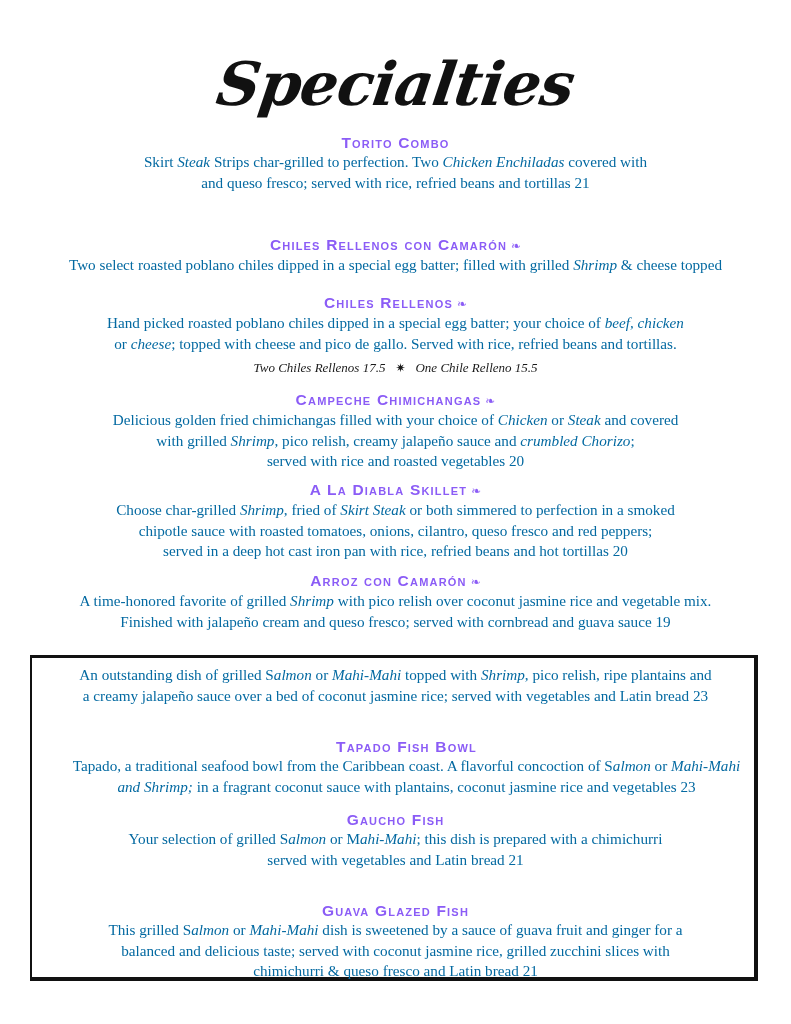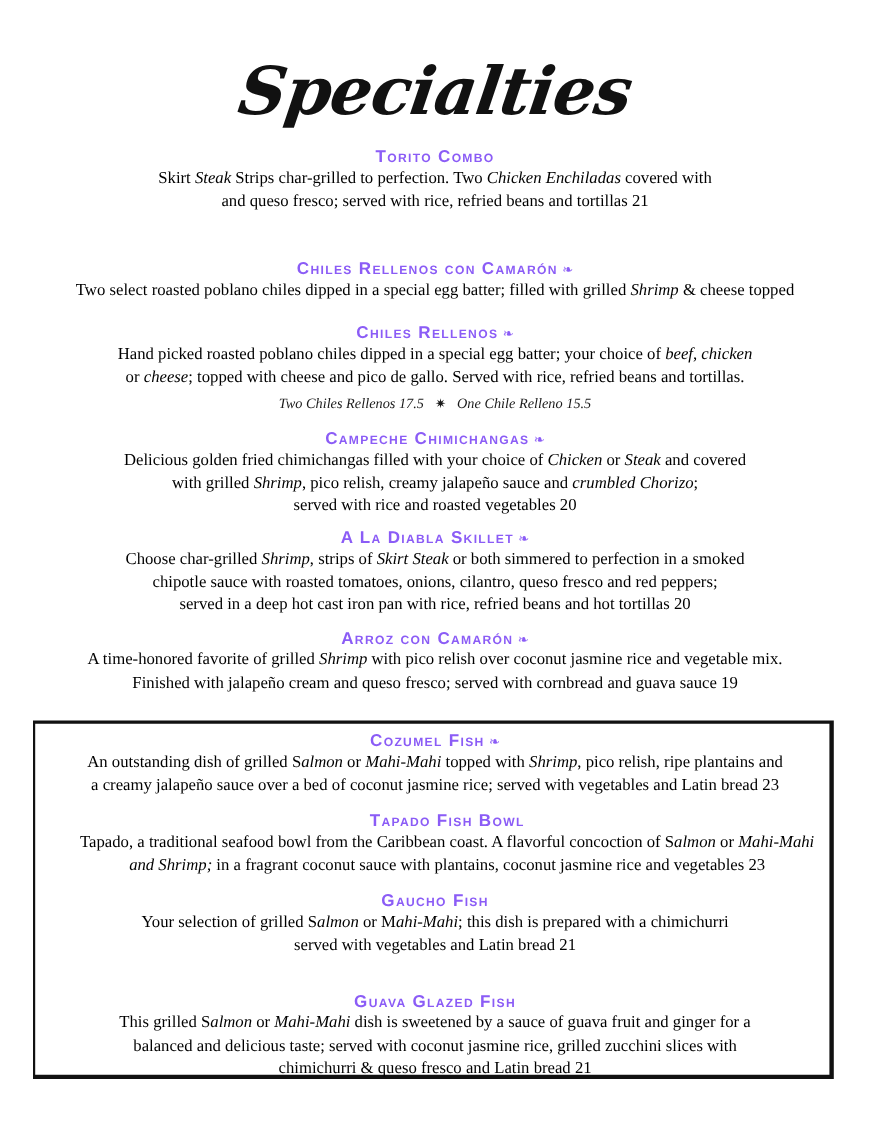--- a/index.html
+++ b/index.html
@@ -19,21 +19,21 @@
     }
     .section { position: absolute; left: 0; width: 791px; }
     .item { text-align: center; }
     .item-name {
       font-family: "Liberation Sans", "DejaVu Sans", sans-serif;
       font-weight: bold; font-variant: small-caps;
       font-size: 15.5px; letter-spacing: 1.2px; line-height: 18px;
       color: #8b5cf6;
     }
     .leaf { font-family: "DejaVu Sans", sans-serif; font-size: 12px; margin-left: 4px; font-variant: normal; letter-spacing: 0; }
-    .desc { font-size: 15.2px; line-height: 20.5px; color: #000000; }
+    .desc { font-size: 15.2px; line-height: 20.5px; color: #0369a1; }
     .desc .line { display: block; white-space: nowrap; }
     .desc i { font-style: italic; }
     .prices { font-style: italic; font-size: 13px; line-height: 22px; margin-top: 3px; }
     .prices .sep { font-style: normal; font-family: "DejaVu Sans", sans-serif; font-size: 12px; margin: 0 10px; }
     .fish-box {
       position: absolute; left: 30px; top: 655px; width: 728px; height: 326px;
       border: 2px solid #111; border-top-width: 3px; border-right-width: 4px; border-bottom-width: 4px;
       box-sizing: border-box;
     }
   </style>
@@ -76,40 +76,39 @@
         <span class="line"><span>Delicious golden fried chimichangas filled with your choice of </span><i>Chicken</i><span> or </span><i>Steak</i><span> and covered</span></span>
         <span class="line"><span>with grilled </span><i>Shrimp</i><span>, pico relish, creamy jalapeño sauce and </span><i>crumbled Chorizo</i><span>;</span></span>
         <span class="line"><span>served with rice and roasted vegetables 20</span></span>
       </div>
     </div>
   </div>
 <div class="section" style="top:481px;">
     <div class="item">
       <div class="item-name"><span>A La Diabla Skillet</span><span class="leaf">❧</span></div>
       <div class="desc">
-        <span class="line"><span>Choose char-grilled </span><i>Shrimp</i><span>, strips of </span><i>Skirt Steak</i><span> or both simmered to perfection in a smoked</span></span>
+        <span class="line"><span>Choose char-grilled </span><i>Shrimp</i><span>, fried of </span><i>Skirt Steak</i><span> or both simmered to perfection in a smoked</span></span>
         <span class="line"><span>chipotle sauce with roasted tomatoes, onions, cilantro, queso fresco and red peppers;</span></span>
         <span class="line"><span>served in a deep hot cast iron pan with rice, refried beans and hot tortillas 20</span></span>
       </div>
     </div>
   </div>
 <div class="section" style="top:572px;">
     <div class="item">
       <div class="item-name"><span>Arroz con Camarón</span><span class="leaf">❧</span></div>
       <div class="desc">
         <span class="line"><span>A time-honored favorite of grilled </span><i>Shrimp</i><span> with pico relish over coconut jasmine rice and vegetable mix.</span></span>
         <span class="line"><span>Finished with jalapeño cream and queso fresco; served with cornbread and guava sauce 19</span></span>
       </div>
     </div>
   </div>
 
 <div class="fish-box"></div>
 <div class="section" style="top:665px;">
     <div class="item">
-      <div class="item-name"><span>Cozumel Fish</span><span class="leaf">❧</span></div>
       <div class="desc">
         <span class="line"><span>An outstanding dish of grilled S</span><i>almon</i><span> or </span><i>Mahi-Mahi</i><span> topped with </span><i>Shrimp</i><span>, pico relish, ripe plantains and</span></span>
         <span class="line"><span>a creamy jalapeño sauce over a bed of coconut jasmine rice; served with vegetables and Latin bread 23</span></span>
       </div>
     </div>
   </div>
 <div class="section" style="top:738px;padding-left:11px;">
     <div class="item">
       <div class="item-name"><span>Tapado Fish Bowl</span></div>
       <div class="desc">

